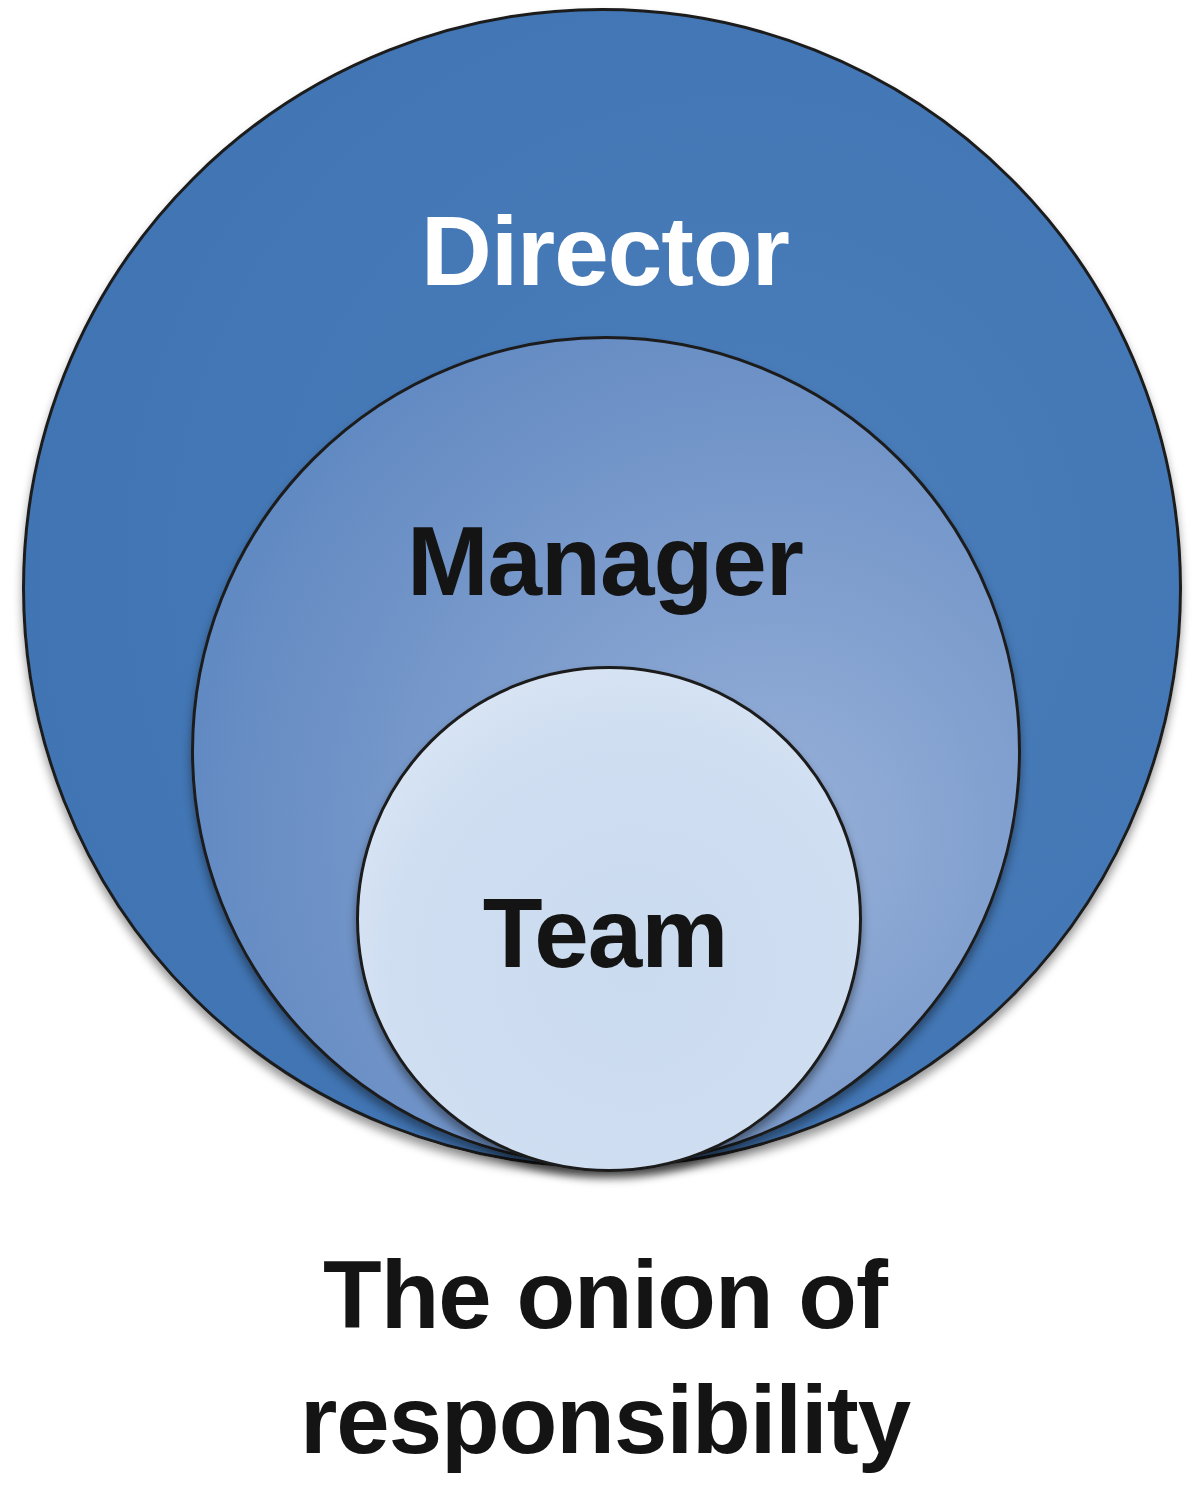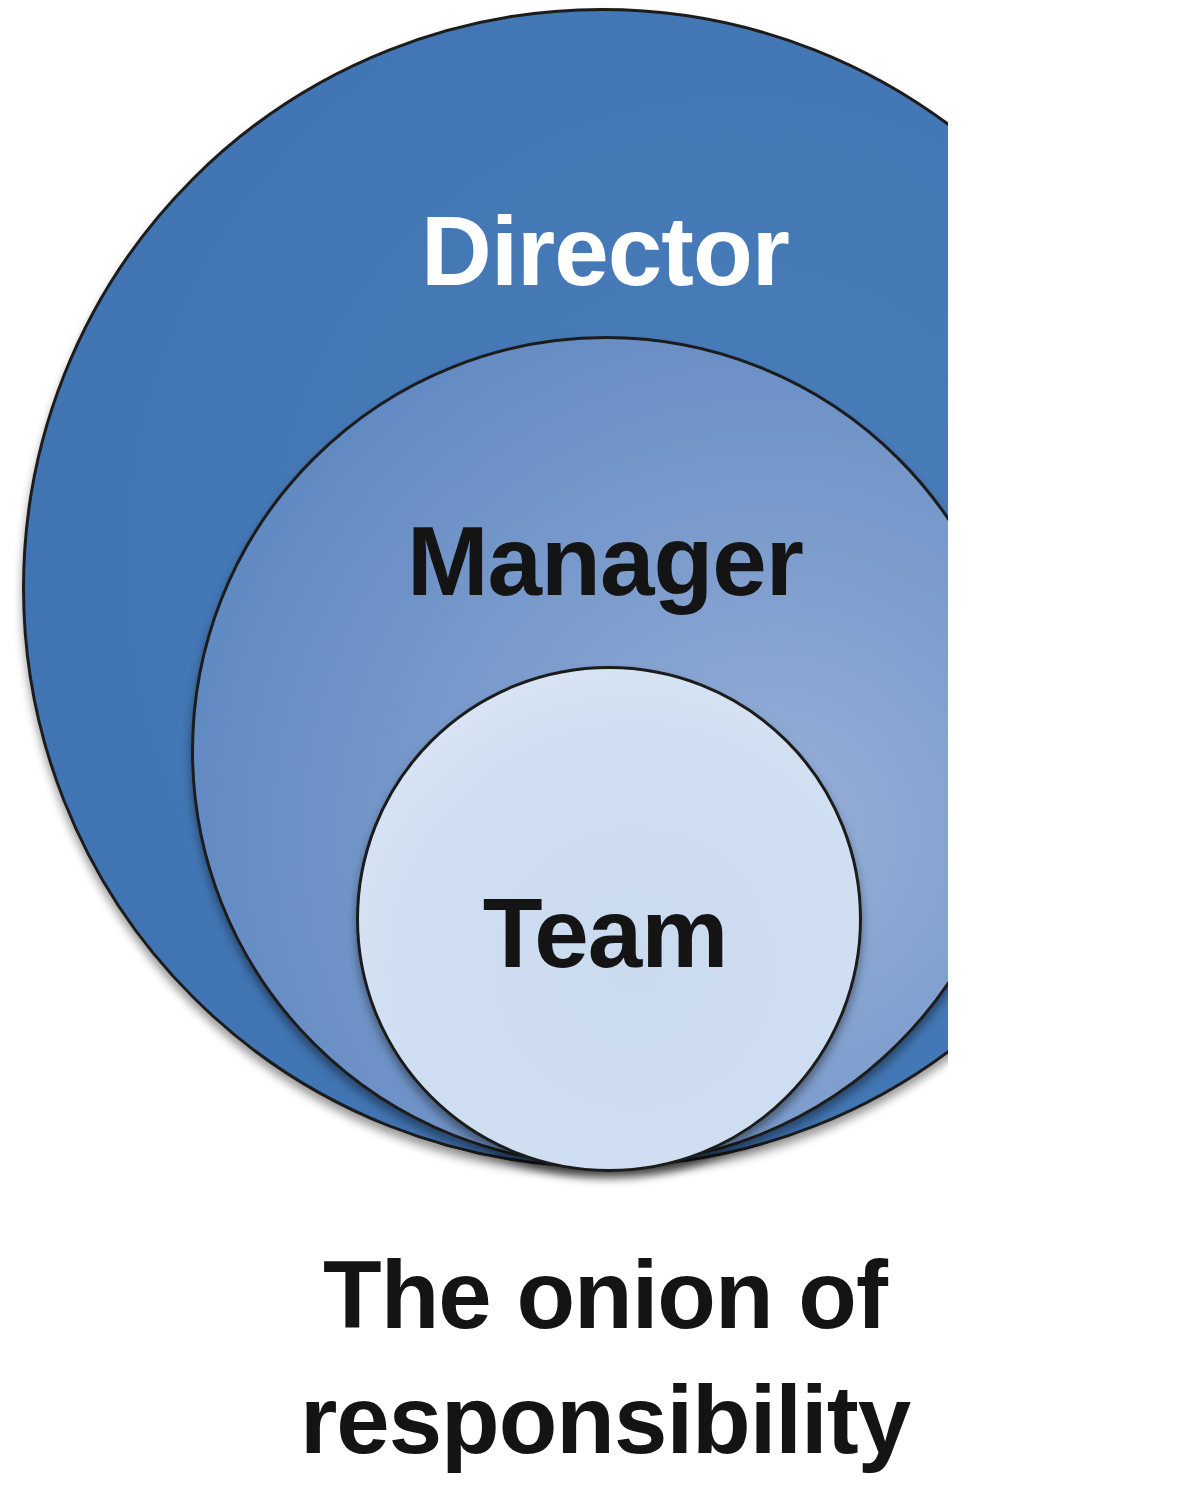--- a/index.html
+++ b/index.html
@@ -3,21 +3,21 @@
 <meta charset="utf-8">
 <style>
   html, body {
     margin: 0;
     padding: 0;
     background: #ffffff;
     font-family: "Liberation Sans", sans-serif;
   }
   .stage {
     position: relative;
-    width: 948px;
+    width: 1200px;
     height: 1497px;
     background: #ffffff;
     overflow: hidden;
   }
   .circle {
     position: absolute;
     border-radius: 50%;
     border: 3px solid #1c1c1c;
     box-shadow: 0 7px 10px rgba(0,0,0,0.40);
   }

